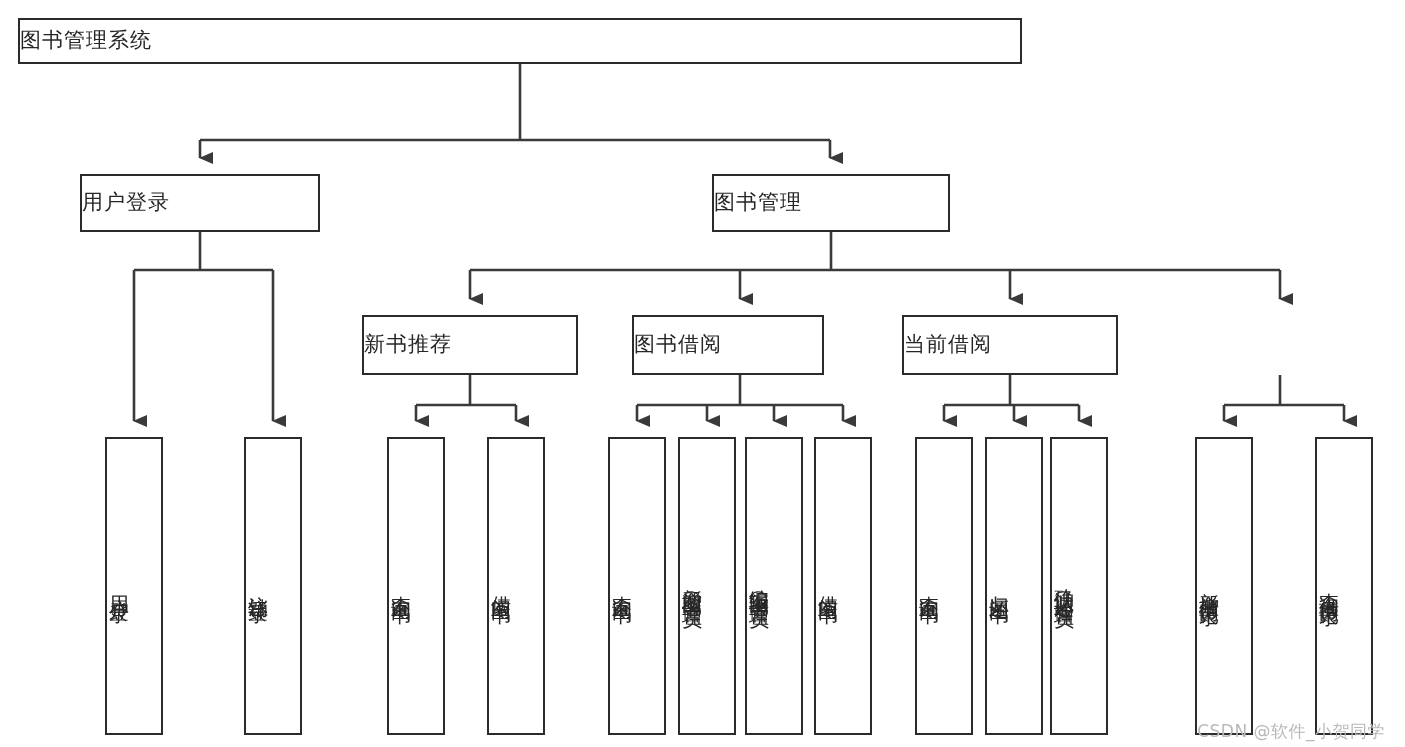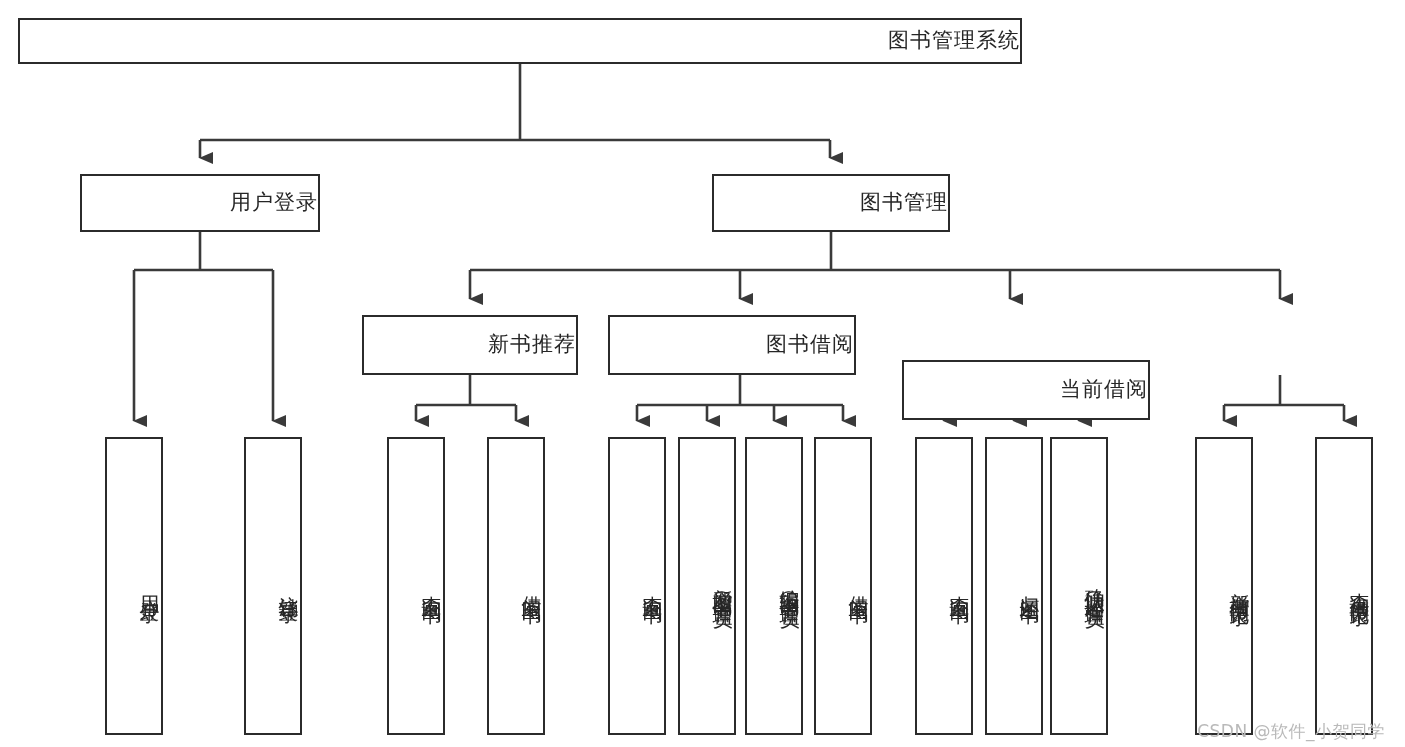--- a/index.html
+++ b/index.html
@@ -25,21 +25,21 @@
     height: 747px;
     pointer-events: none;
   }
   .node {
     position: absolute;
     box-sizing: border-box;
     border: 2.5px solid #2b2b2b;
     background: #ffffff;
     display: flex;
     align-items: center;
-    justify-content: flex-end;
+    justify-content: flex-start;
     color: #262626;
     font-family: Liberation Serif, serif;
   }
   .node.horiz {
     font-size: 21px;
     letter-spacing: 1px;
     line-height: 1.2;
   }
   .node.leaf {
     font-size: 20px;
@@ -122,27 +122,27 @@
     <span>图书管理系统</span>
   </div>
 
   <div class="node horiz" id="node-l2-0" style="left: 80px; top: 174px; width: 240px; height: 58px;">
     <span>用户登录</span>
   </div>
   <div class="node horiz" id="node-l2-1" style="left: 712px; top: 174px; width: 238px; height: 58px;">
     <span>图书管理</span>
   </div>
 
-  <div class="node horiz" id="node-l3-0" style="left: 362px; top: 315px; width: 216px; height: 60px; padding-left: 23px;">
+  <div class="node horiz" id="node-l3-0" style="left: 362px; top: 315px; width: 216px; height: 60px;">
     <span>新书推荐</span>
   </div>
-  <div class="node horiz" id="node-l3-1" style="left: 608px; top: 315px; width: 248px; height: 60px;">
+  <div class="node horiz" id="node-l3-1" style="left: 632px; top: 315px; width: 192px; height: 60px;">
     <span>图书借阅</span>
   </div>
-  <div class="node horiz" id="node-l3-2" style="left: 902px; top: 315px; width: 248px; height: 60px; margin-top: 45px;">
+  <div class="node horiz" id="node-l3-2" style="left: 902px; top: 315px; width: 216px; height: 60px;">
     <span>当前借阅</span>
   </div>
 
   <div class="node leaf" id="node-leaf-0" style="left: 105px; top: 437px; width: 58px; height: 298px;">
     <span class="vtext">用户登录</span>
   </div>
   <div class="node leaf" id="node-leaf-1" style="left: 244px; top: 437px; width: 58px; height: 298px;">
     <span class="vtext">注销登录</span>
   </div>
   <div class="node leaf" id="node-leaf-2" style="left: 387px; top: 437px; width: 58px; height: 298px;">

